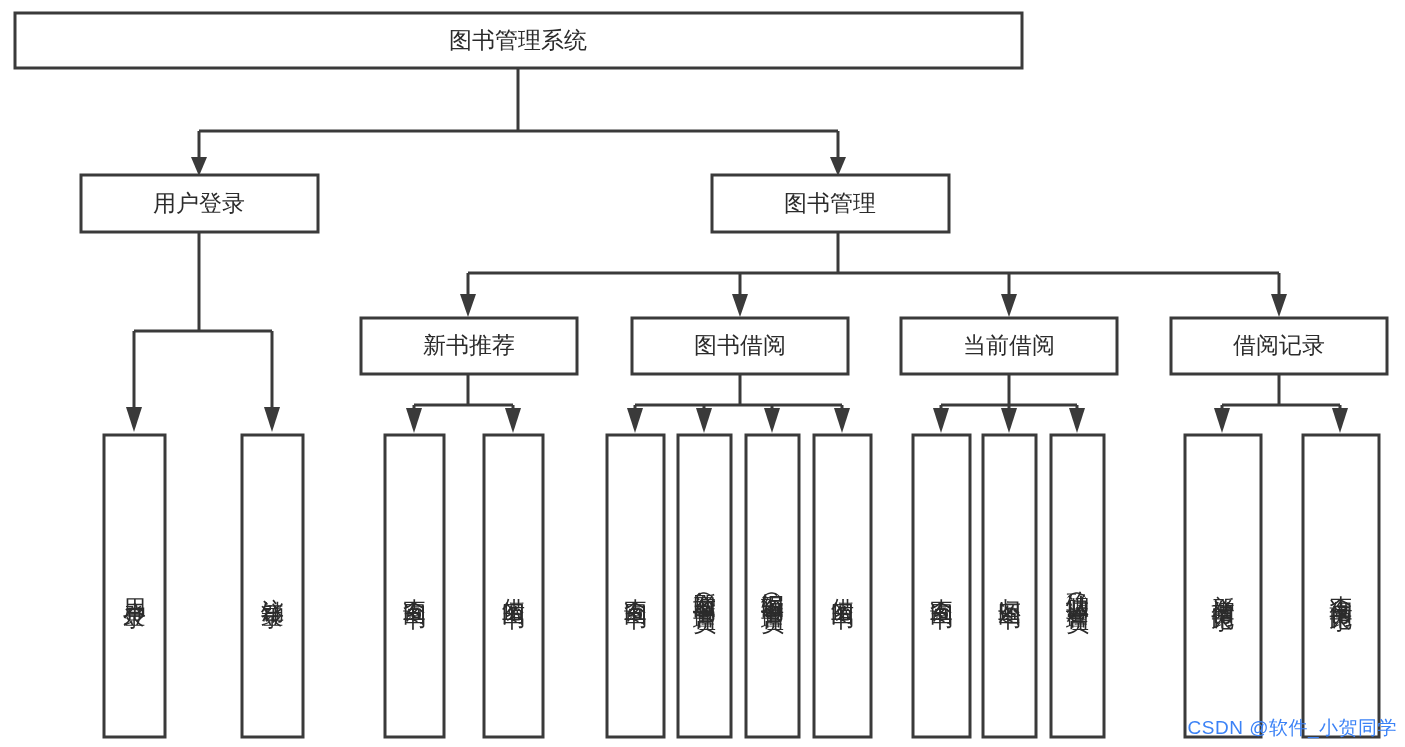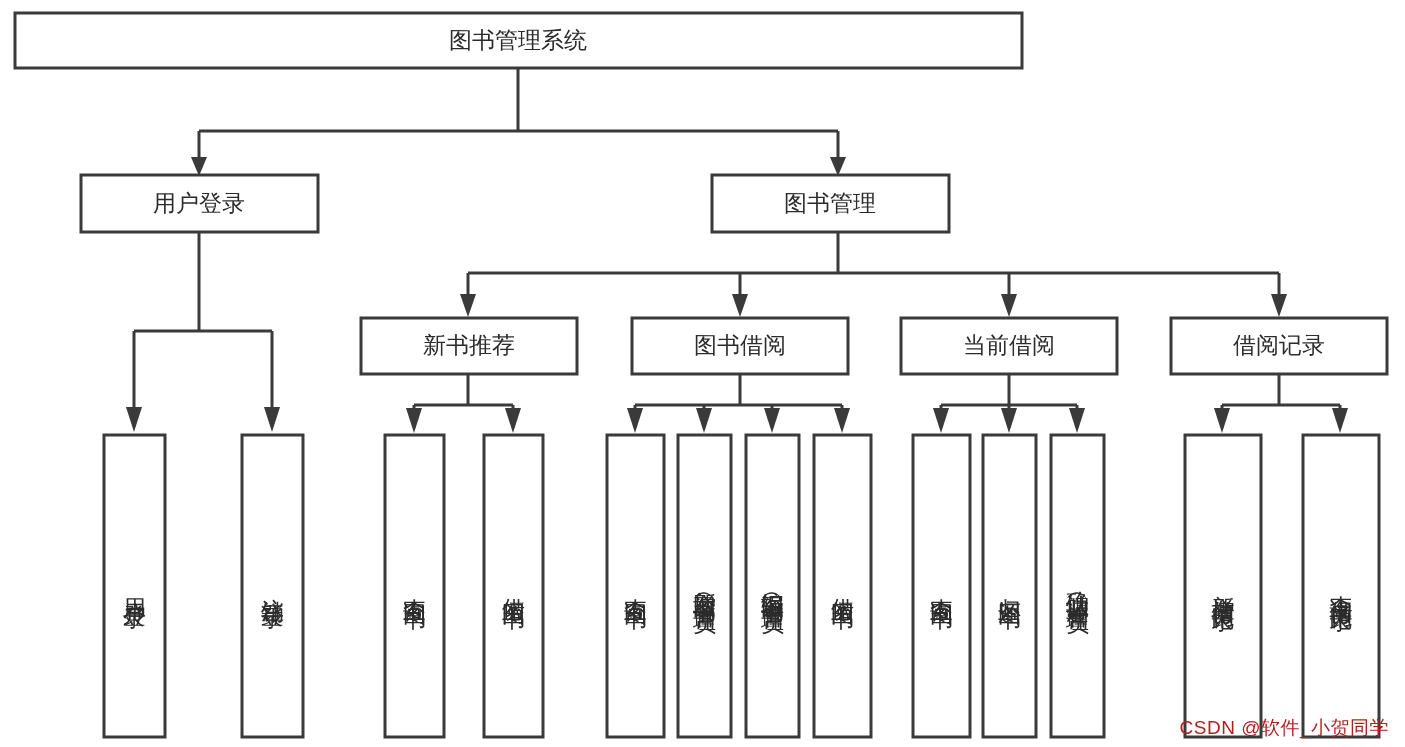--- a/index.html
+++ b/index.html
@@ -57,25 +57,25 @@
     font-family: "Liberation Sans", "DejaVu Sans", sans-serif;
     font-size: 23px;
     line-height: 1.08;
     letter-spacing: 3px;
     color: #2b2b2b;
     white-space: nowrap;
     pointer-events: none;
   }
   .watermark {
     position: absolute;
-    right: 16px;
+    right: 8px;
     bottom: 6px;
     font-family: "Liberation Sans", "DejaVu Sans", sans-serif;
     font-size: 19px;
-    color: #b91c1c;
+    color: #3b82f6;
     letter-spacing: 0.5px;
     white-space: nowrap;
   }
 </style>
 </head>
 <body>
 
 <div id="canvas">
 
   <svg class="diagram" viewBox="0 0 1405 747">

